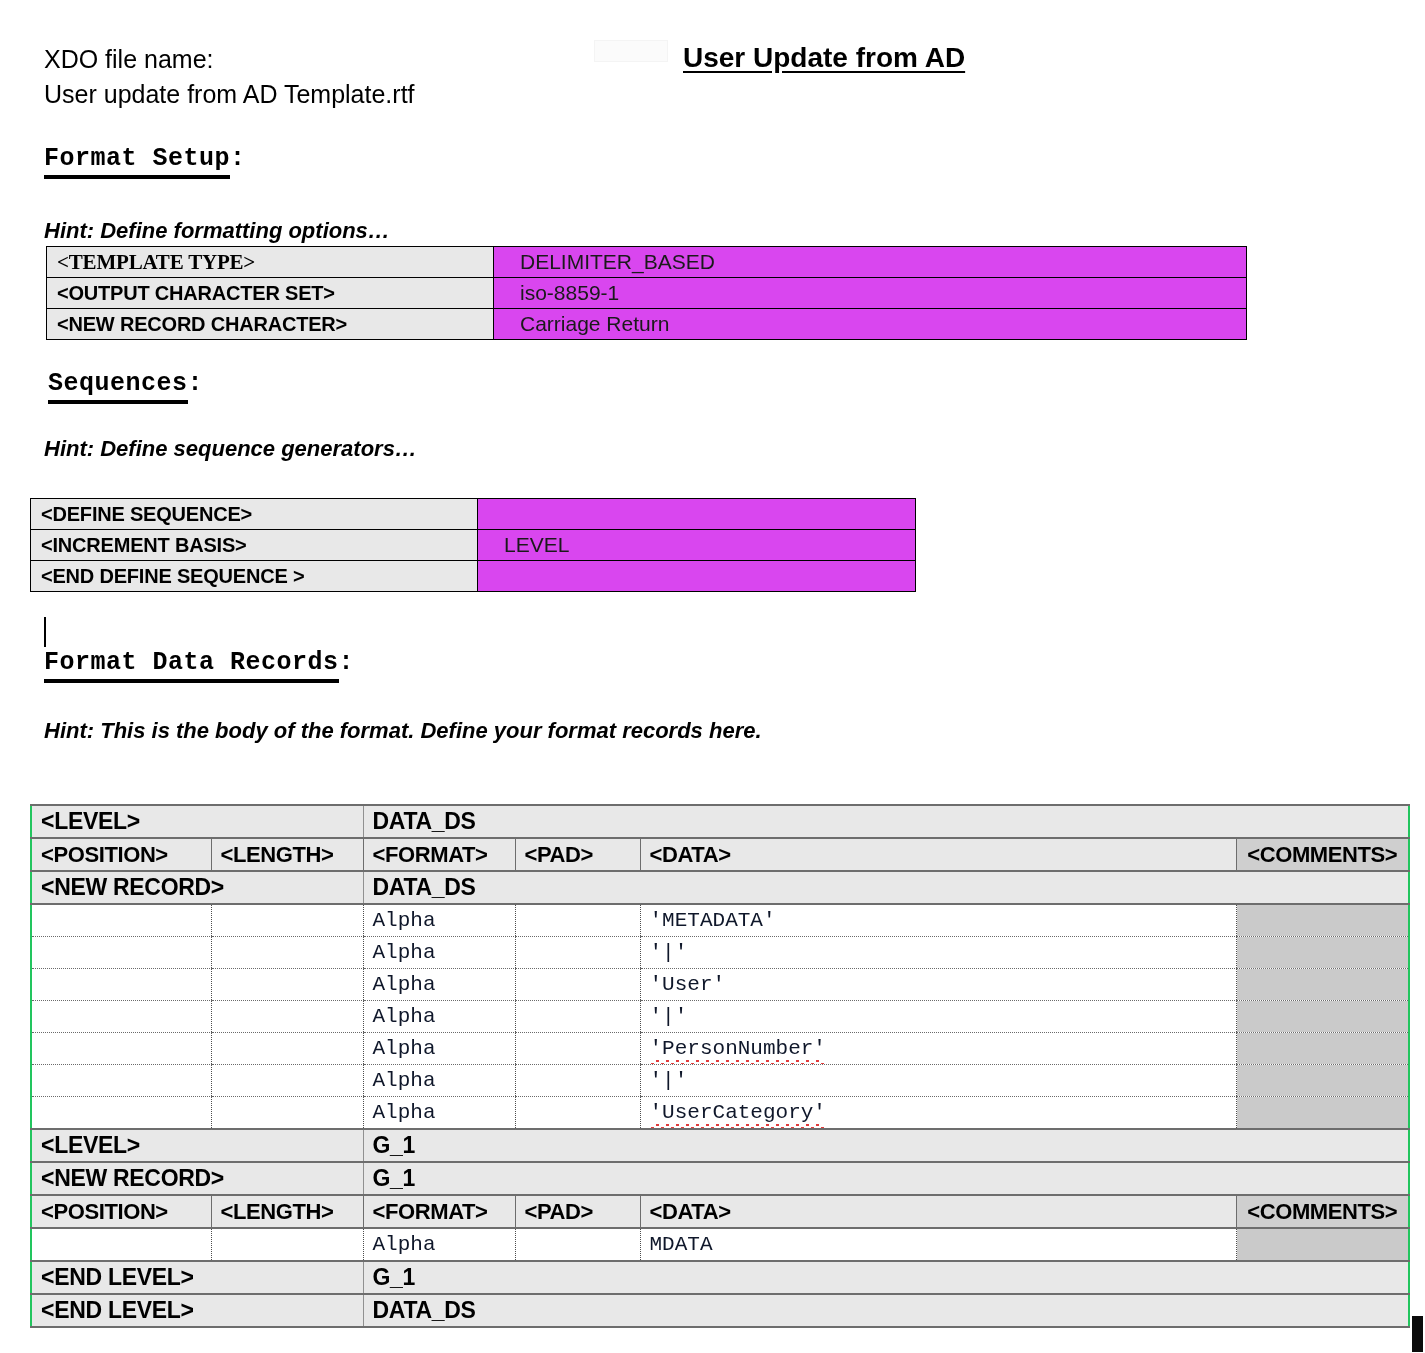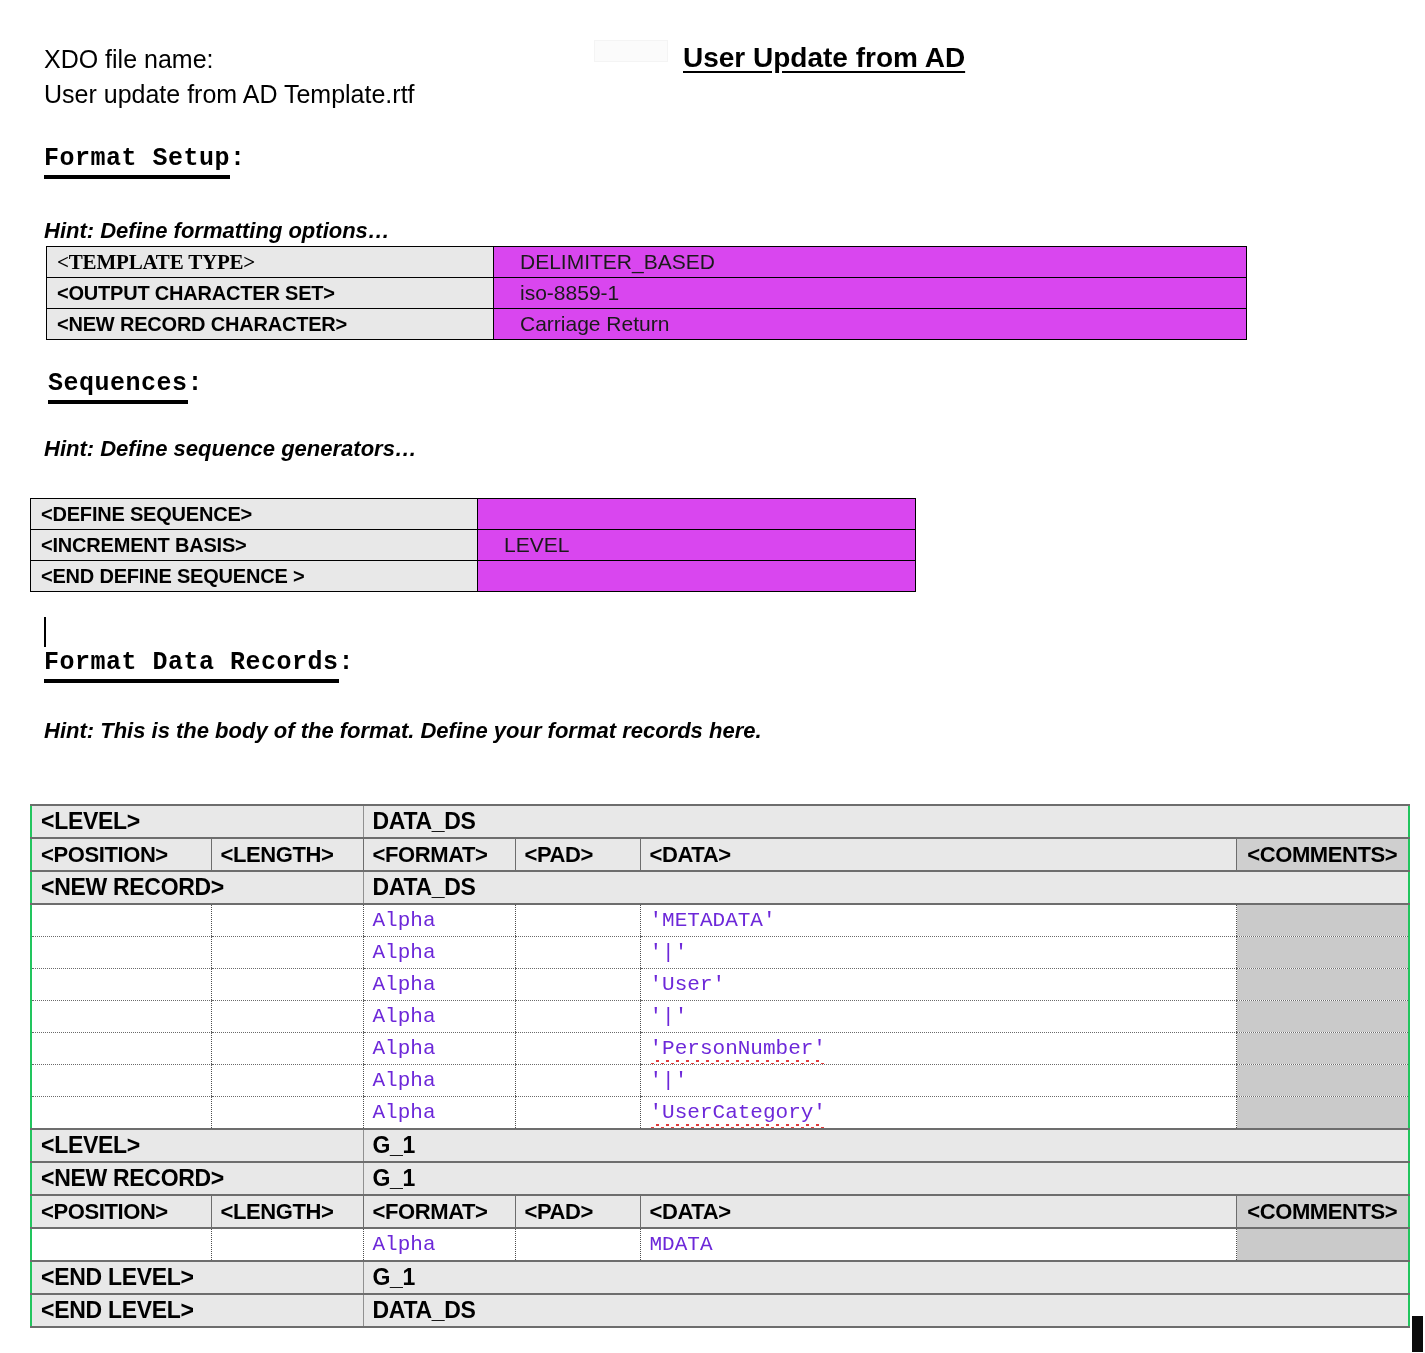--- a/index.html
+++ b/index.html
@@ -171,21 +171,21 @@
     padding-left: 0;
   }
   .rec-table tr.colhdr td:first-child { border-left: none; margin-left: 34px; }
   
   .rec-table tr.data td {
     background: #ffffff;
     border-left: 1px dotted #4d4d4d;
     border-bottom: 1px dotted #6a6a6a;
     font-family: "Liberation Mono", "DejaVu Sans Mono", monospace;
     font-size: 21px;
-    color: #6d28d9;
+    color: #0f172a;
   }
   .rec-table tr.data td:first-child { border-left: none; }
   .rec-table tr.data td.cmt {
     background: #cacaca;
     border-left: 1px dotted #4d4d4d;
   }
   .rec-table tr.data.last td { border-bottom: none; }
   .sp { position: relative; display: inline-block; }
   .sp::after {
     content: "";

